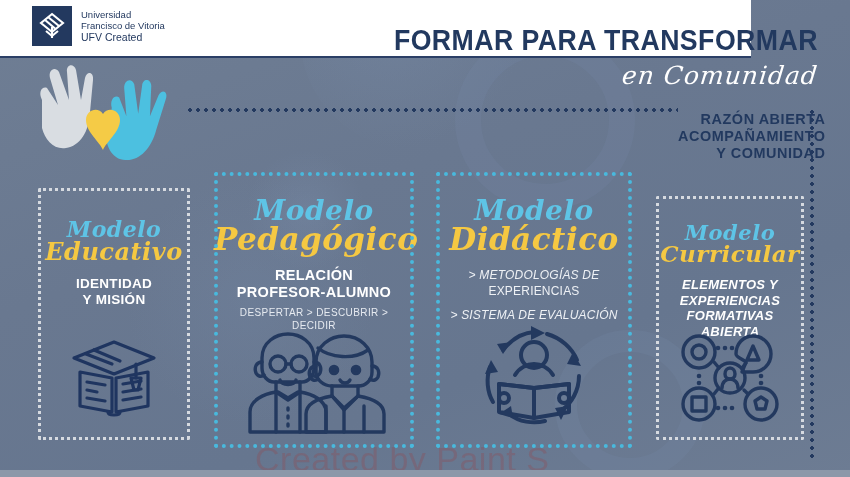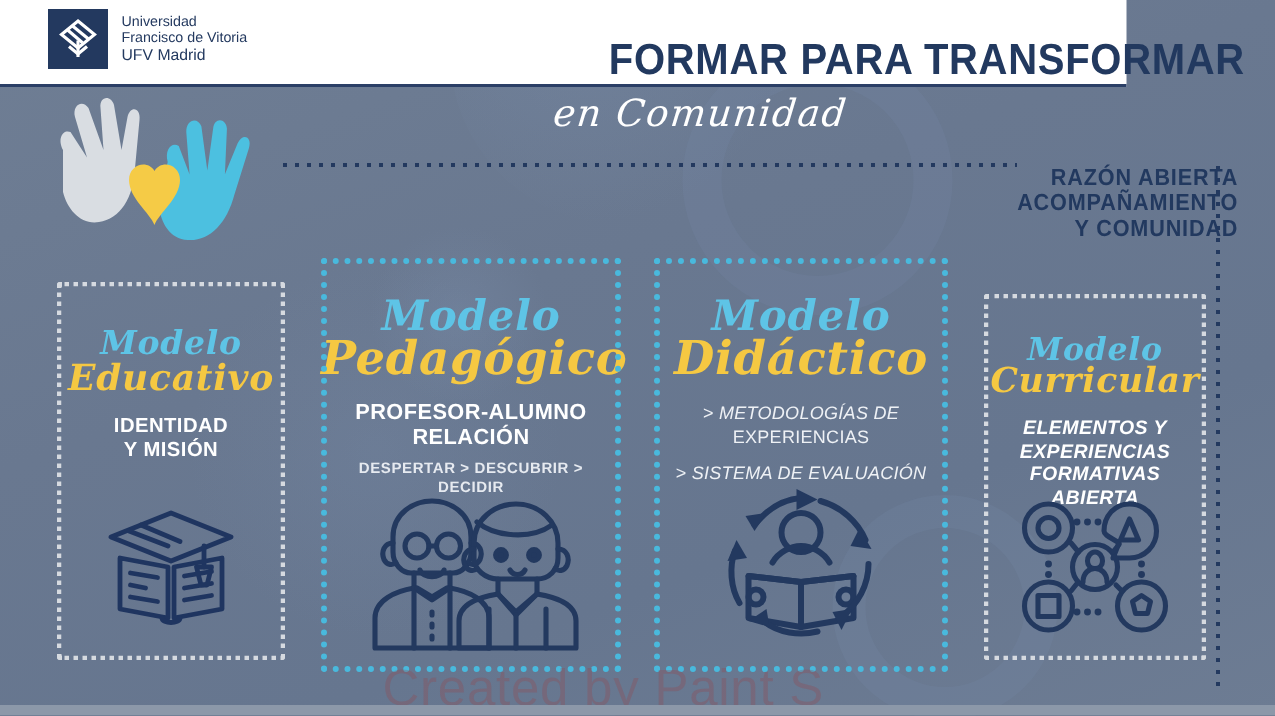--- a/index.html
+++ b/index.html
@@ -46,22 +46,22 @@
   }
   .logo-text {
     font-size: 9.5px; line-height: 11.5px; color: #23395f;
     font-family: "Liberation Sans", sans-serif;
   }
   .logo-text .l3 { font-size: 10.5px; }
   .logo-text .l3 b { font-weight: normal; }
 
   
   .title-block {
-    position: absolute; right: 20px; top: 24px;
-    z-index: 7;
+    position: absolute; right: 32px; top: 24px;
+    text-align: right; z-index: 7;
   }
   .main-title {
     font-family: "Liberation Sans Narrow", "Liberation Sans", sans-serif;
     font-weight: bold;
     font-size: 29px;
     letter-spacing: .5px;
     color: #22395f;
     transform: scaleX(.92);
     transform-origin: right center;
     white-space: nowrap;
@@ -168,21 +168,21 @@
   #card-curricular .strong-line { font-size: 13px; line-height: 15.5px; font-style: italic; }
 
   .light-line {
     font-weight: normal;
     font-size: 12px;
     line-height: 16px;
     letter-spacing: .2px;
     color: #eef1f5;
   }
   .tiny-line {
-    font-weight: bold;
+    font-weight: normal;
     font-size: 10px;
     line-height: 13px;
     letter-spacing: .4px;
     color: #e6eaf0;
     margin-top: 5px;
   }
   .bullet-line { margin-top: 8px; font-style: italic; }
 
   .card-icon {
     position: absolute;
@@ -229,21 +229,21 @@
             <path d="M7.5 8.5 L18 17.5"></path>
             <path d="M11 6 L22 15"></path>
             <path d="M15 16 L15 27" stroke-width="2.1"></path>
             <path d="M9 20 L15 25 L21 20"></path>
           </g>
         </svg>
       </div>
       <div class="logo-text">
         <div>Universidad</div>
         <div>Francisco de Vitoria</div>
-        <div class="l3"><b>UFV</b><span> Madrid</span></div>
+        <div class="l3"><b>UFV</b><span> Created</span></div>
       </div>
     </div>
   </div>
 
   <div class="title-block">
     <div class="main-title">FORMAR PARA TRANSFORMAR</div>
     <div class="sub-title">en Comunidad</div>
   </div>
 
   <div class="hands">
@@ -302,22 +302,22 @@
     </div>
   </div>
 
   <div class="card" id="card-pedagogico">
     <div class="card-border b-cyan"></div>
     <div style="margin-top:12px;">
       <div class="script-1">Modelo</div>
       <div class="script-2">Pedagógico</div>
     </div>
     <div class="card-body">
+      <div class="strong-line">RELACIÓN</div>
       <div class="strong-line">PROFESOR-ALUMNO</div>
-      <div class="strong-line">RELACIÓN</div>
       <div class="tiny-line">DESPERTAR &gt; DESCUBRIR &gt; DECIDIR</div>
     </div>
     <div class="card-icon">
       <svg width="156" height="110" viewBox="0 0 156 110">
         <g fill="none" stroke="#23395f" stroke-width="3.4" stroke-linejoin="round" stroke-linecap="round">
 
           <path d="M26 30 C26 14 40 6 52 6 C64 6 78 14 78 30 L78 40
                    C78 48 72 54 66 54 L38 54 C32 54 26 48 26 40 Z"></path>
           <path d="M26 34 C20 34 18 40 20 45 C22 49 26 49 28 47"></path>
           <path d="M78 34 C84 34 86 40 84 45 C82 49 78 49 76 47"></path>

